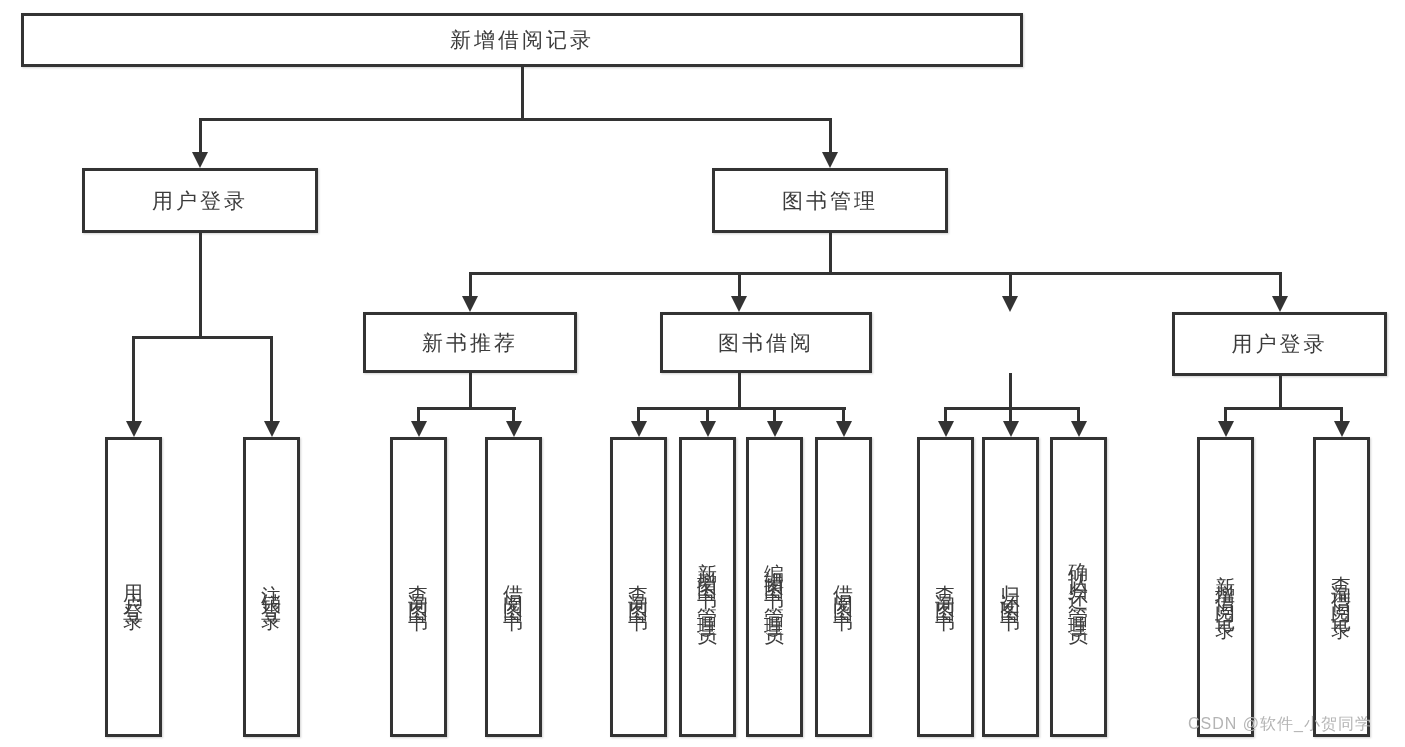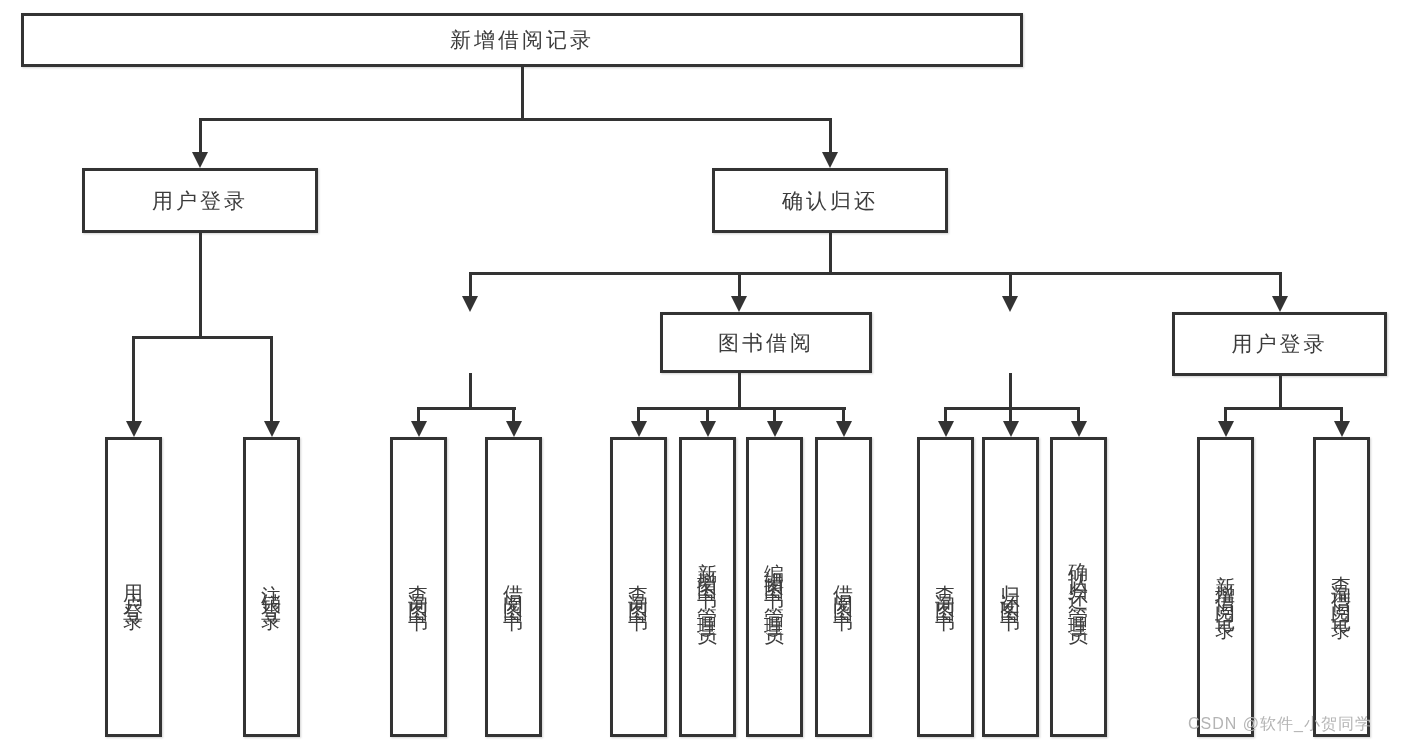--- a/index.html
+++ b/index.html
@@ -51,34 +51,35 @@
 <div class="canvas">
 
   <div class="box" style="left:21px;top:13px;width:1002px;height:54px;">新增借阅记录</div>
 
   <div class="vline" style="left:520.5px;top:67px;height:54px;"></div>
   <div class="hbar" style="left:198.5px;top:118px;width:633px;"></div>
   <div class="arrow" style="left:192px;top:118px;height:50px;"></div>
   <div class="arrow" style="left:822px;top:118px;height:50px;"></div>
 
   <div class="box" style="left:82px;top:168px;width:236px;height:65px;">用户登录</div>
-  <div class="box" style="left:712px;top:168px;width:236px;height:65px;">确认归还</div>
+  <div class="box" style="left:712px;top:168px;width:236px;height:65px;">图书管理</div>
 
   <div class="vline" style="left:198.5px;top:233px;height:106px;"></div>
   <div class="hbar" style="left:132px;top:336px;width:141px;"></div>
   <div class="arrow" style="left:125.5px;top:336px;height:101px;"></div>
   <div class="arrow" style="left:263.5px;top:336px;height:101px;"></div>
 
   <div class="vline" style="left:828.5px;top:233px;height:42px;"></div>
   <div class="hbar" style="left:468.5px;top:272px;width:813px;"></div>
   <div class="arrow" style="left:462px;top:272px;height:40px;"></div>
   <div class="arrow" style="left:731px;top:272px;height:40px;"></div>
   <div class="arrow" style="left:1002px;top:272px;height:40px;"></div>
   <div class="arrow" style="left:1272px;top:272px;height:40px;"></div>
 
+  <div class="box" style="left:363px;top:312px;width:214px;height:61px;">新书推荐</div>
   <div class="box" style="left:660px;top:312px;width:212px;height:61px;">图书借阅</div>
   <div class="box" style="left:1172px;top:312px;width:215px;height:64px;">用户登录</div>
 
   <div class="vline" style="left:468.5px;top:373px;height:37px;"></div>
   <div class="hbar" style="left:417px;top:407px;width:99px;"></div>
   <div class="arrow" style="left:410.5px;top:407px;height:30px;"></div>
   <div class="arrow" style="left:505.5px;top:407px;height:30px;"></div>
 
   <div class="vline" style="left:737.5px;top:373px;height:37px;"></div>
   <div class="hbar" style="left:637px;top:407px;width:209px;"></div>

